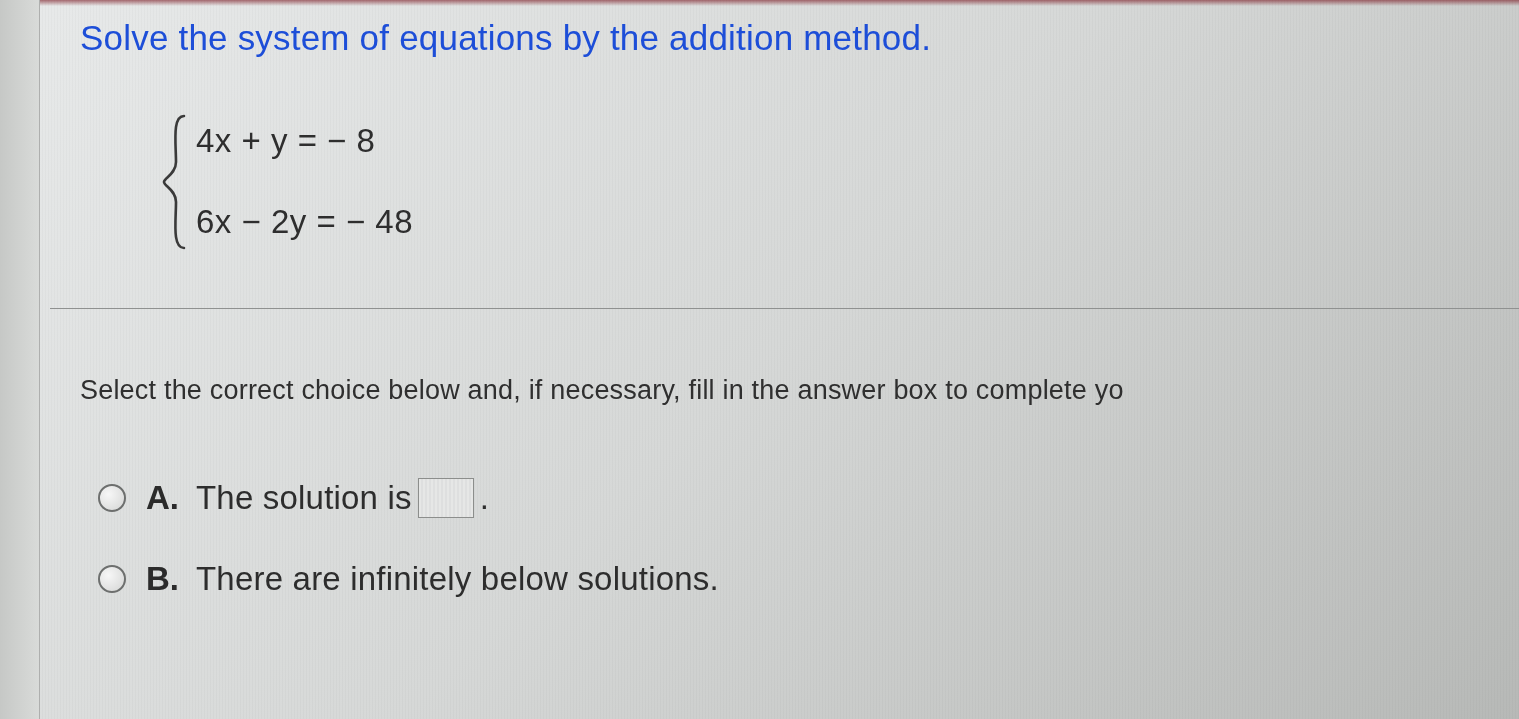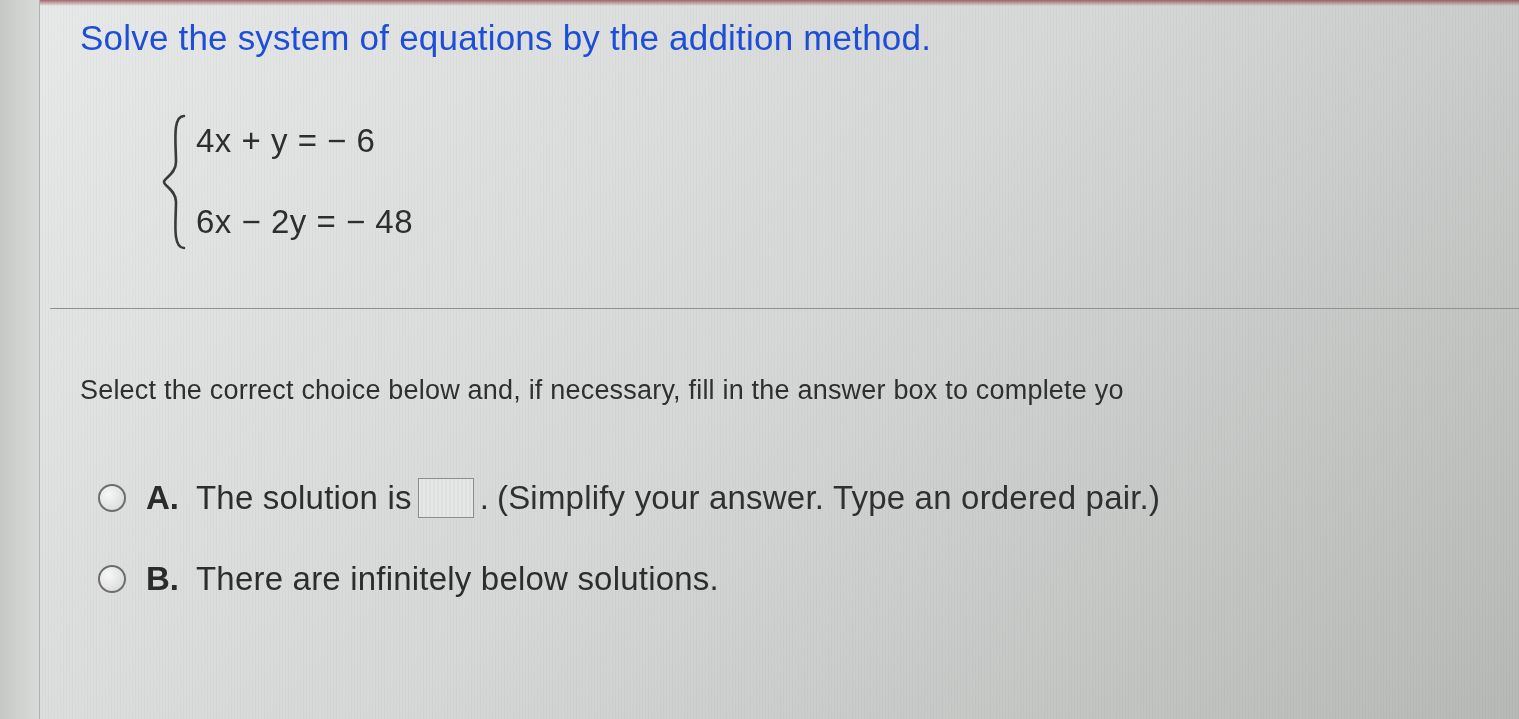--- a/index.html
+++ b/index.html
@@ -126,36 +126,35 @@
 
   <div class="question-text">Solve the system of equations by the addition method.</div>
 
   <div class="system-wrap">
     <div class="brace">
       <svg width="30" height="140" viewBox="0 0 30 140">
         <path d="M24 4 C12 4 16 32 16 50 C16 62 4 66 4 70 C4 74 16 78 16 90 C16 108 12 136 24 136" fill="none" stroke="#3a3a3a" stroke-width="2.6" stroke-linecap="round"></path>
       </svg>
     </div>
     <div class="eqs">
-      <div class="eq">4x + y = − 6</div>
+      <div class="eq">4x + y = − 8</div>
       <div class="eq">6x − 2y = − 48</div>
     </div>
   </div>
 
   <div class="divider"></div>
 
   <div class="instruction">Select the correct choice below and, if necessary, fill in the answer box to complete yo</div>
 
   <div class="choice-row">
     <div class="radio"></div>
     <span class="choice-letter">A.</span>
     <span class="choice-text">The solution is</span>
     <span class="answer-box"></span>
     <span class="period">.</span>
-    <span class="choice-hint">(Simplify your answer. Type an ordered pair.)</span>
   </div>
 
   <div class="choice-row">
     <div class="radio"></div>
     <span class="choice-letter">B.</span>
     <span class="choice-text">There are infinitely below solutions.</span>
   </div>
 
 </div>
 

